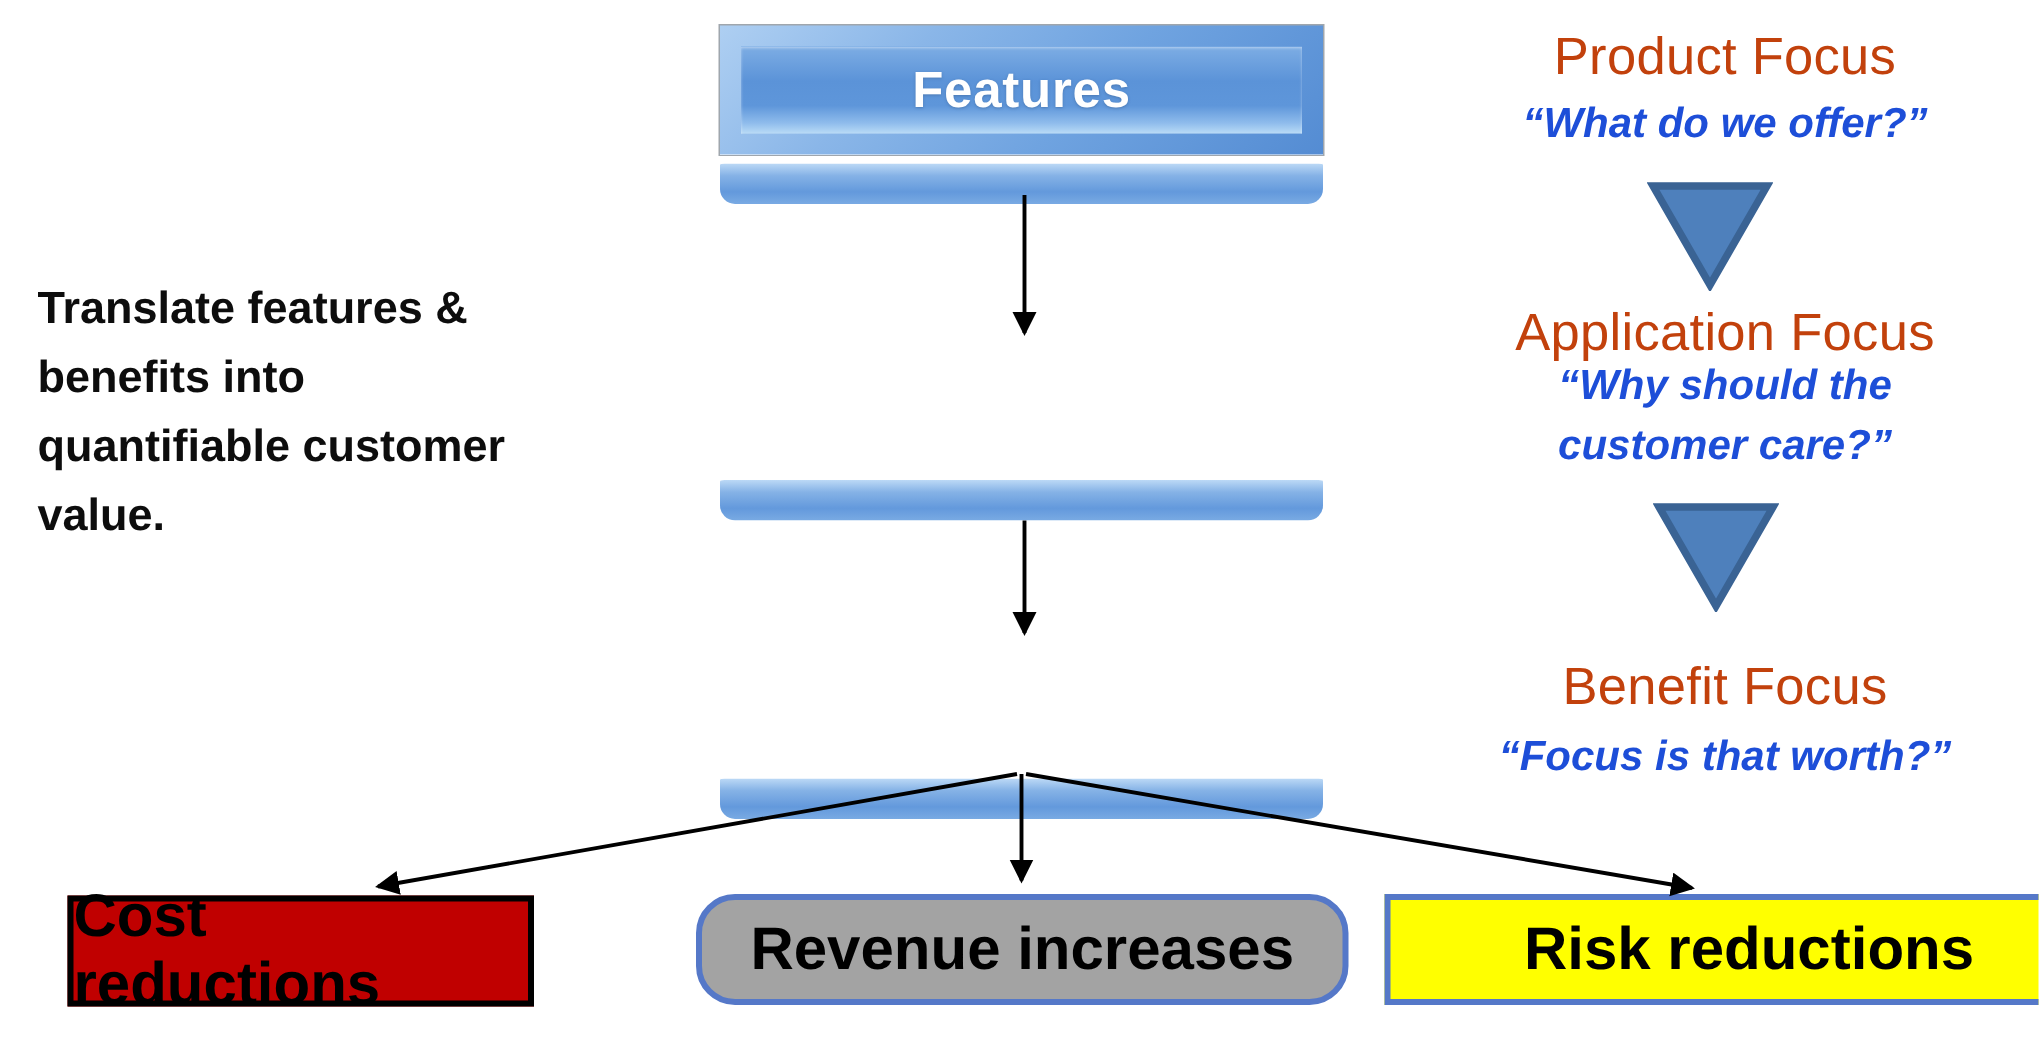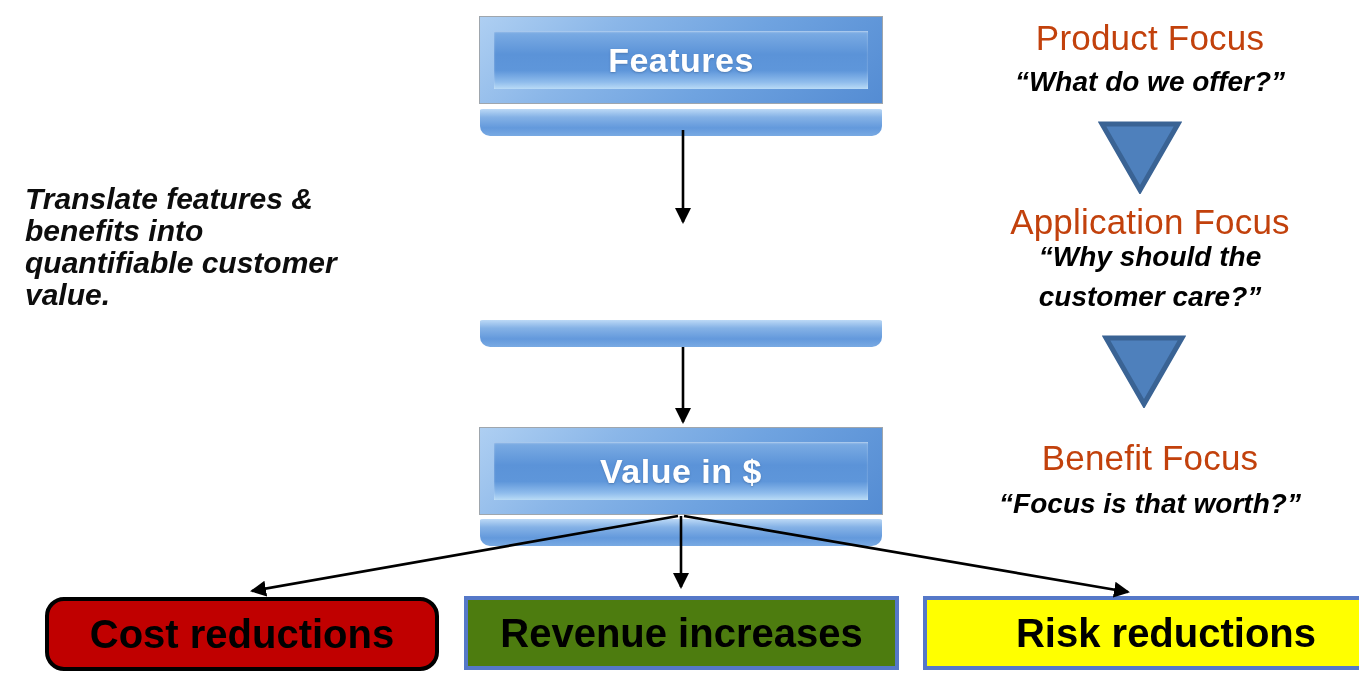--- a/index.html
+++ b/index.html
@@ -15,22 +15,21 @@
     overflow: hidden;
   }
 
   
   .left-note {
     position: absolute;
     left: 25px;
     top: 183px;
     width: 360px;
     font-size: 30px;
-    line-height: 32px;
-    font-style: italic;
+    line-height: 46px;
     font-weight: 600;
     color: #0d0d0d;
     white-space: pre-line;
   }
 
   
   .flow-box {
     position: absolute;
     left: 480px;
     width: 402px;
@@ -76,21 +75,21 @@
     box-sizing: border-box;
     display: flex;
     align-items: center;
     justify-content: center;
   }
   .outcome-label {
     font-size: 40px;
     font-weight: bold;
     color: #000000;
   }
-  .ob1 { left: 45px;  width: 394px; top: 597px; border-radius: 19px; }
+  .ob1 { left: 45px;  width: 311px; top: 597px; }
   .ob2 { left: 464px; width: 435px; }
   .ob3 { left: 923px; width: 486px; }
 
   
   .focus-col {
     position: absolute;
     left: 985px;
     top: 0;
     width: 330px;
     text-align: center;
@@ -102,21 +101,21 @@
     color: #c2410c;
     letter-spacing: 0.2px;
   }
   .focus-quote {
     position: absolute;
     left: 0; width: 100%;
     font-size: 28px;
     line-height: 40px;
     font-style: italic;
     font-weight: bold;
-    color: #000000;
+    color: #1d4ed8;
     white-space: pre-line;
   }
   .ft1 { top: 18px; }  .fq1 { top: 62px; }
   .ft2 { top: 202px; } .fq2 { top: 237px; }
   .ft3 { top: 438px; } .fq3 { top: 484px; }
 
   .tri {
     position: absolute;
     width: 84px;
     height: 74px;
@@ -145,32 +144,27 @@
 
   <div class="flow-box fb1">
     <div class="flow-box-inner">
       <span class="flow-box-label">Features</span>
     </div>
   </div>
   <div class="flow-base fb1base"></div>
 
   <div class="flow-base fb2base"></div>
 
-  <div class="flow-box fb3">
-    <div class="flow-box-inner">
-      <span class="flow-box-label">Value in $</span>
-    </div>
-  </div>
   <div class="flow-base fb3base"></div>
 
   <div class="outcome-box ob1" style="background-color: rgb(192, 0, 0); border-color: rgb(0, 0, 0);">
     <span class="outcome-label">Cost reductions</span>
   </div>
 
-  <div class="outcome-box ob2" style="background-color: #4d7c0f; border-color: rgb(85, 120, 200);">
+  <div class="outcome-box ob2" style="background-color: #a3a3a3; border-color: rgb(85, 120, 200); border-radius: 26px;">
     <span class="outcome-label">Revenue increases</span>
   </div>
 
   <div class="outcome-box ob3" style="background-color: rgb(255, 255, 0); border-color: rgb(85, 120, 200);">
     <span class="outcome-label">Risk reductions</span>
   </div>
 
   <div class="focus-col">
     <div class="focus-title ft1">Product Focus</div>
     <div class="focus-quote fq1">“What do we offer?”</div>

